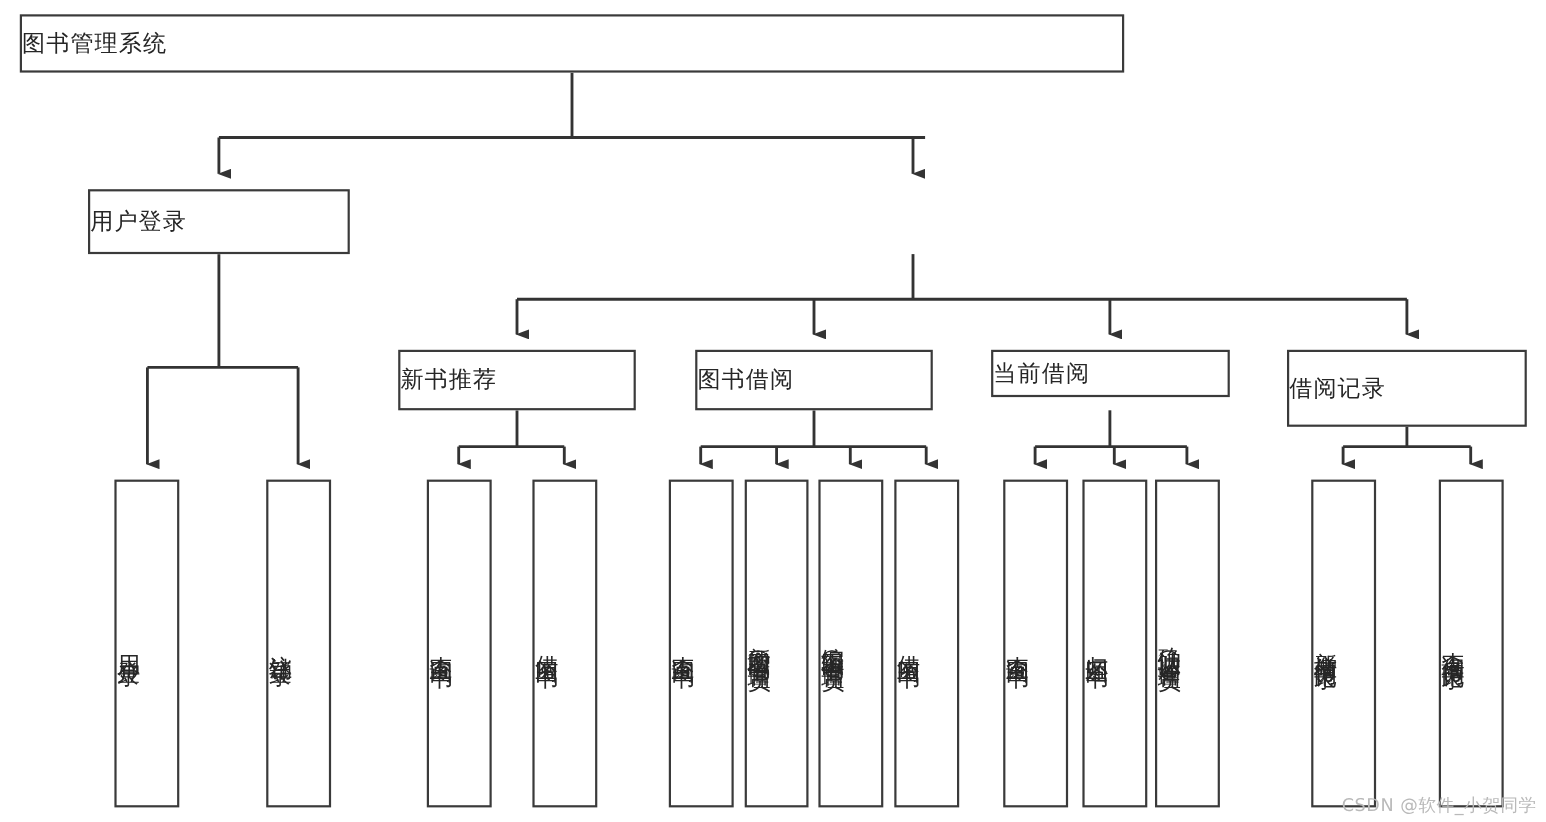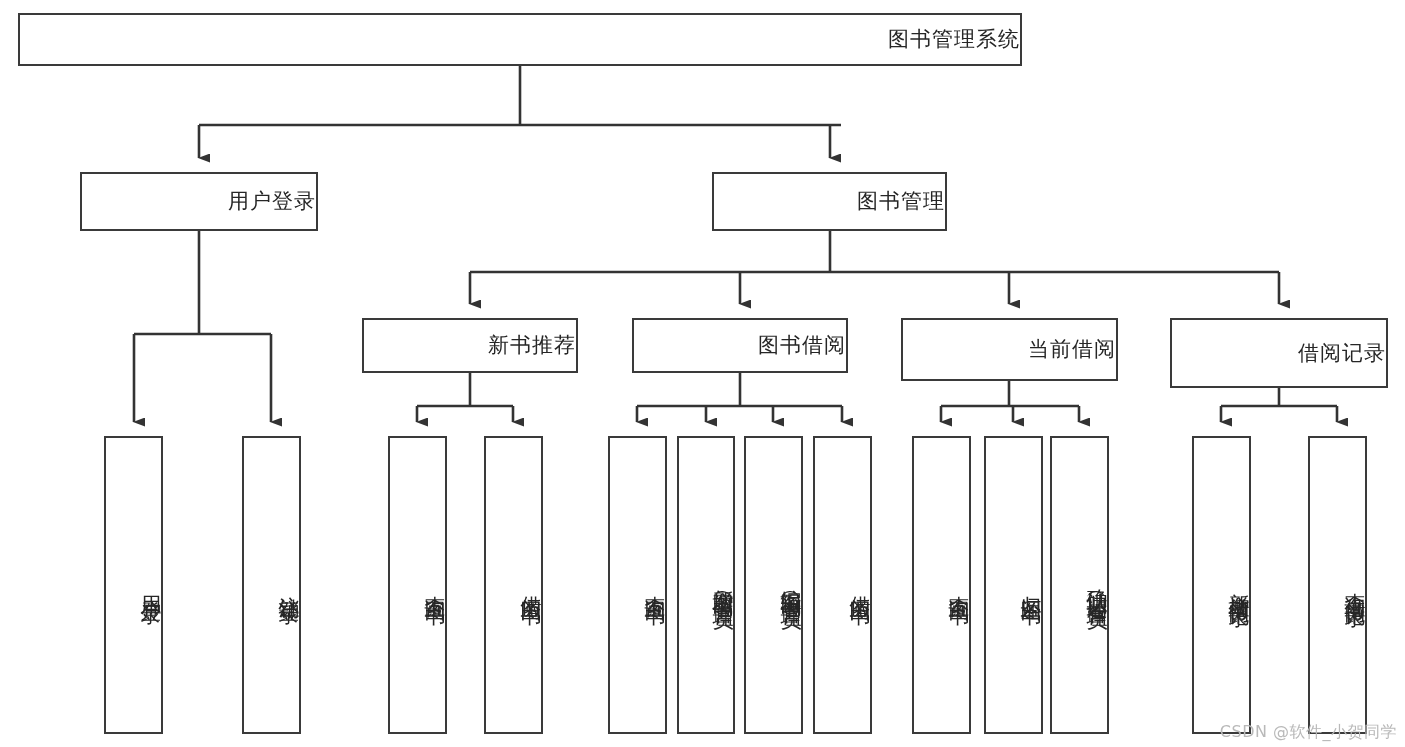--- a/index.html
+++ b/index.html
@@ -26,21 +26,21 @@
     height: 747px;
     pointer-events: none;
   }
   .node {
     position: absolute;
     box-sizing: border-box;
     background: #ffffff;
     border: 2px solid #3a3a3a;
     display: flex;
     align-items: center;
-    justify-content: flex-end;
+    justify-content: flex-start;
     z-index: 2;
   }
   .node-label {
     color: #262626;
     font-size: 21px;
     line-height: 1.18;
     letter-spacing: 1px;
     white-space: nowrap;
     text-align: center;
     user-select: none;
@@ -136,31 +136,28 @@
     </g>
   </svg>
 
   <div class="node root" style="left:18px; top:13px; width:1004px; height:53px;">
     <span class="node-label">图书管理系统</span>
   </div>
 
   <div class="node level2" style="left:80px; top:172px; width:238px; height:59px;">
     <span class="node-label">用户登录</span>
   </div>
-  <div class="node level2" style="left:712px; top:172px; width:235px; height:59px;">
-    <span class="node-label">图书管理</span>
-  </div>
 
   <div class="node level3" style="left:362px; top:318px; width:216px; height:55px;">
     <span class="node-label">新书推荐</span>
   </div>
   <div class="node level3" style="left:632px; top:318px; width:216px; height:55px;">
     <span class="node-label">图书借阅</span>
   </div>
-  <div class="node level3" style="left:901px; top:318px; width:217px; height:63px;">
+  <div class="node level3" style="left:901px; top:318px; width:217px; height:43px;">
     <span class="node-label">当前借阅</span>
   </div>
   <div class="node level3" style="left:1170px; top:318px; width:218px; height:70px;">
     <span class="node-label">借阅记录</span>
   </div>
 
   <div class="node leaf" style="left:104px; top:436px; width:59px; height:298px;">
     <span class="node-label">用户登录</span>
   </div>
   <div class="node leaf" style="left:242px; top:436px; width:59px; height:298px;">

